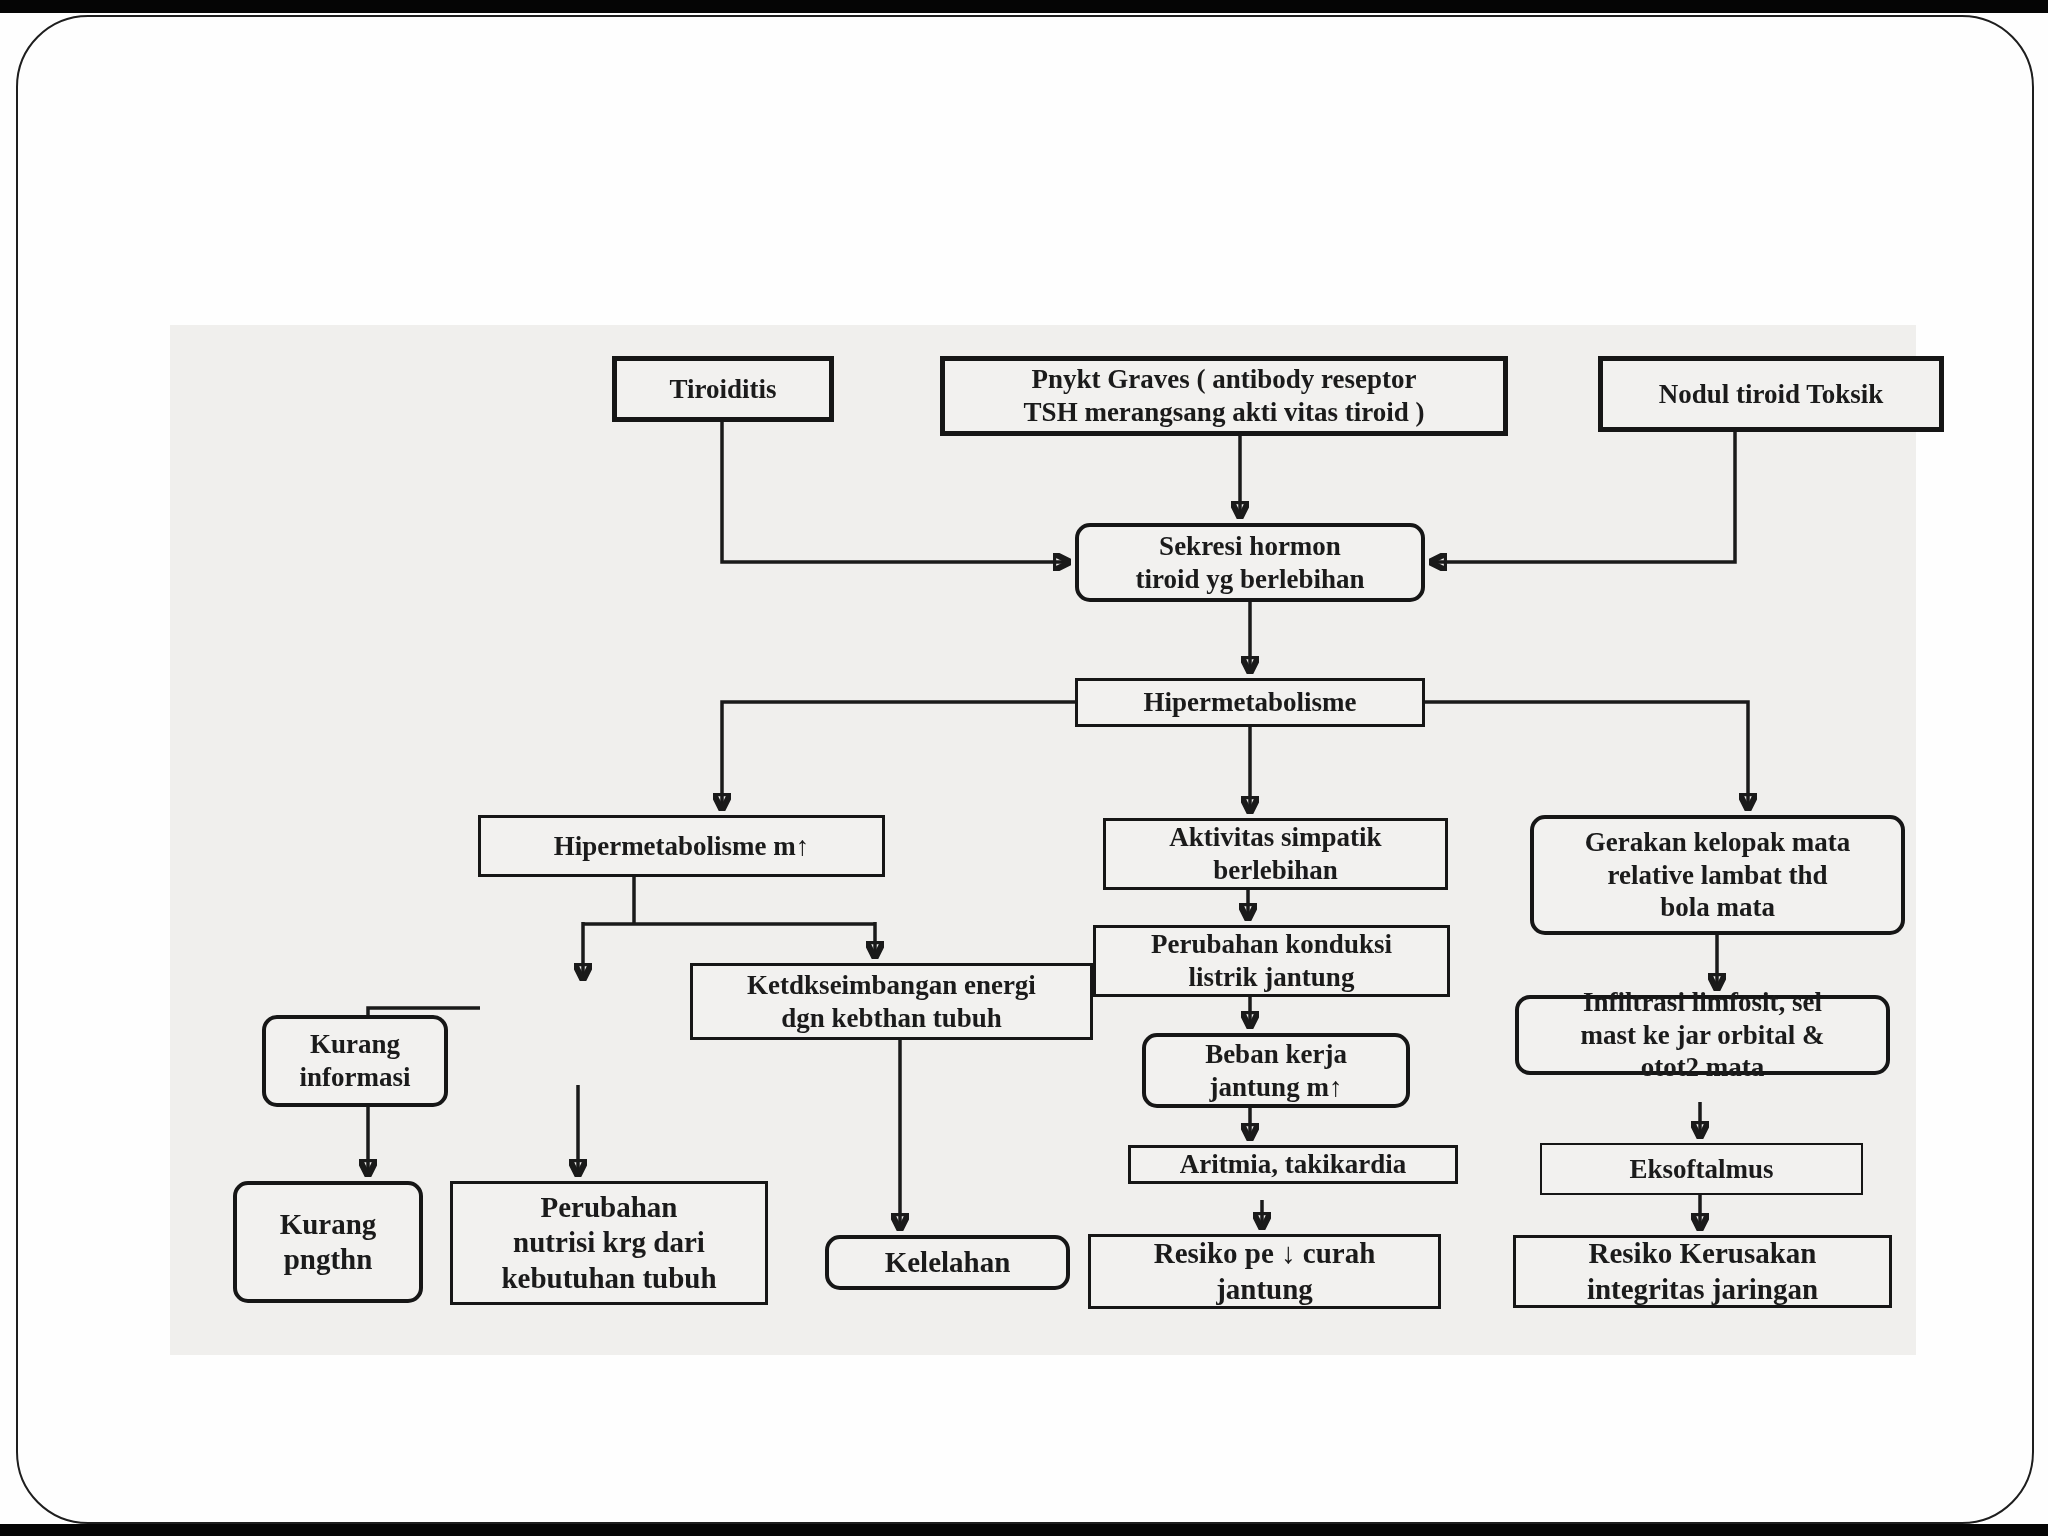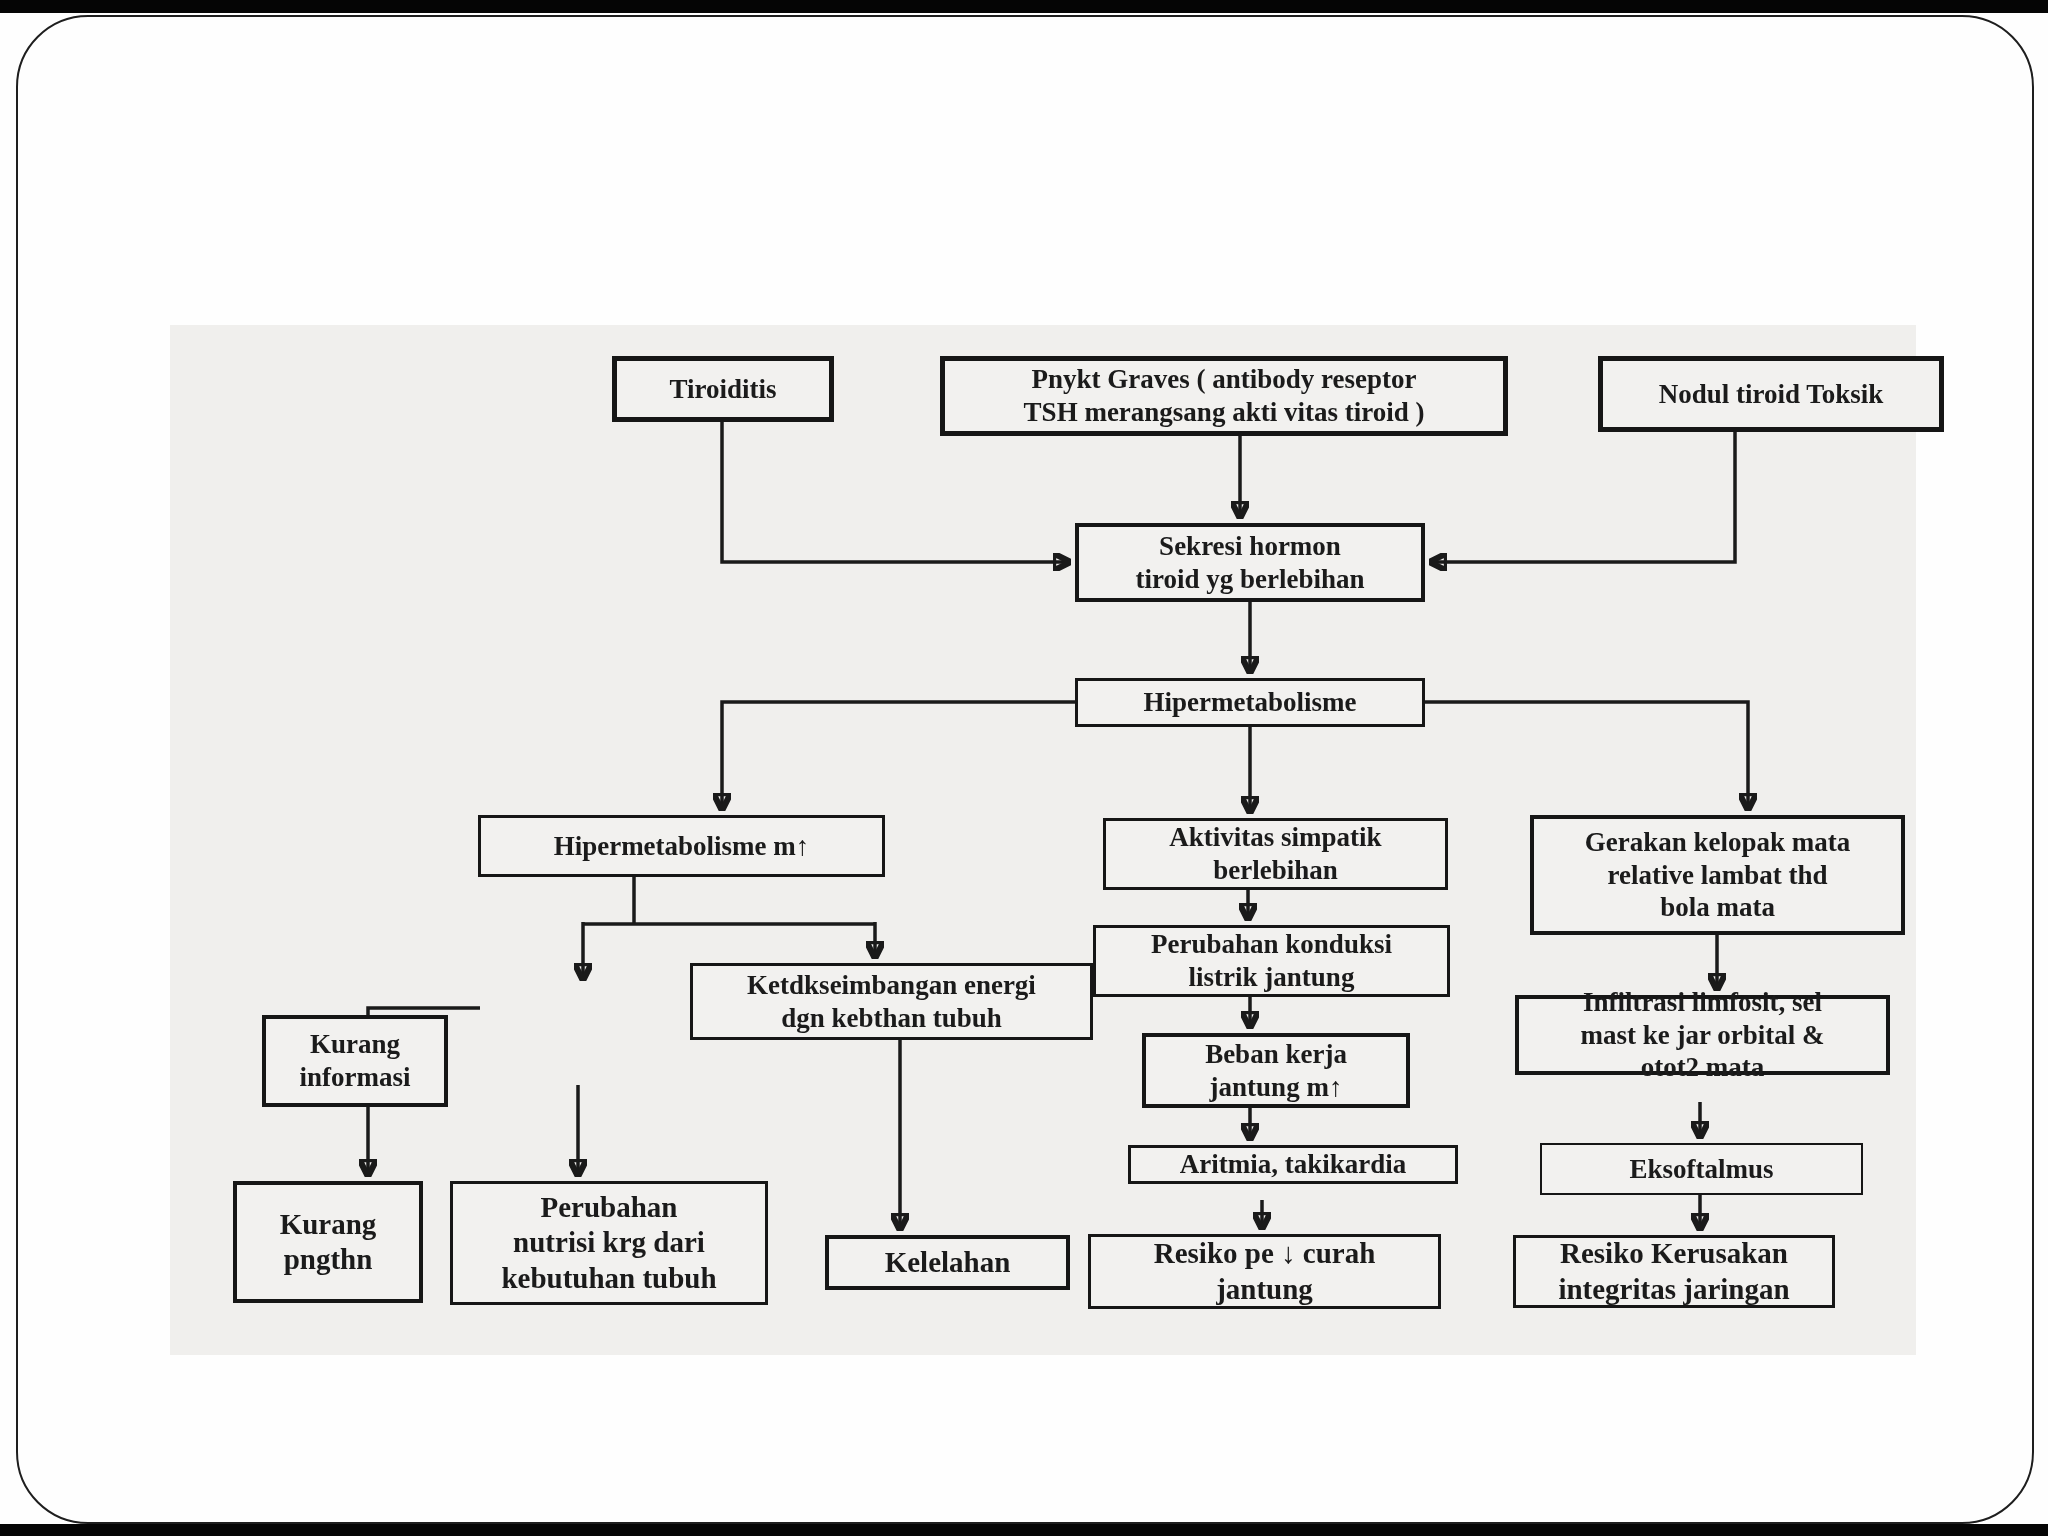--- a/index.html
+++ b/index.html
@@ -20,21 +20,21 @@
   }
   .connectors{position:absolute;left:0;top:0;width:2048px;height:1536px;pointer-events:none;}
   .connectors path{fill:none;stroke:var(--line-color,#1a1a1a);stroke-width:3.5;}
   .node{
     position:absolute;display:flex;align-items:center;justify-content:center;
     background:var(--box-bg,#f2f1ef);color:var(--text-color,#1b1b1b);
     font-weight:bold;text-align:center;white-space:pre-line;
     font-size:27px;line-height:1.22;box-sizing:border-box;
     border:3px solid #161616;padding:8px 8px;
   }
-  .b2{border-width:2px;} .b4{border-width:4px;} .b5{border-width:5px;}
+  .b2{border-width:2px;} .b4{border-width:4px;border-radius:15px;} .b5{border-width:5px;}
   .fs29{font-size:29px;}
 </style>
 </head>
 <body>
 
 <div class="page">
   <div class="edge-strip top"></div>
   <div class="edge-strip bottom"></div>
   <div class="slide-border"></div>
 
@@ -117,15 +117,15 @@
 
   <div class="node fs29" style="left:1088px;top:1234px;width:353px;height:75px">Resiko pe ↓ curah
 jantung</div>
 
   <div class="node b4" style="left:1515px;top:995px;width:375px;height:80px">Infiltrasi limfosit, sel
 mast ke jar orbital &amp;
 otot2 mata</div>
 
   <div class="node b2" style="left:1540px;top:1143px;width:323px;height:52px">Eksoftalmus</div>
 
-  <div class="node fs29" style="left:1513px;top:1235px;width:322px;height:73px">Resiko Kerusakan
+  <div class="node fs29" style="left:1513px;top:1235px;width:379px;height:73px">Resiko Kerusakan
 integritas jaringan</div>
 </div>
 
 </body></html>

